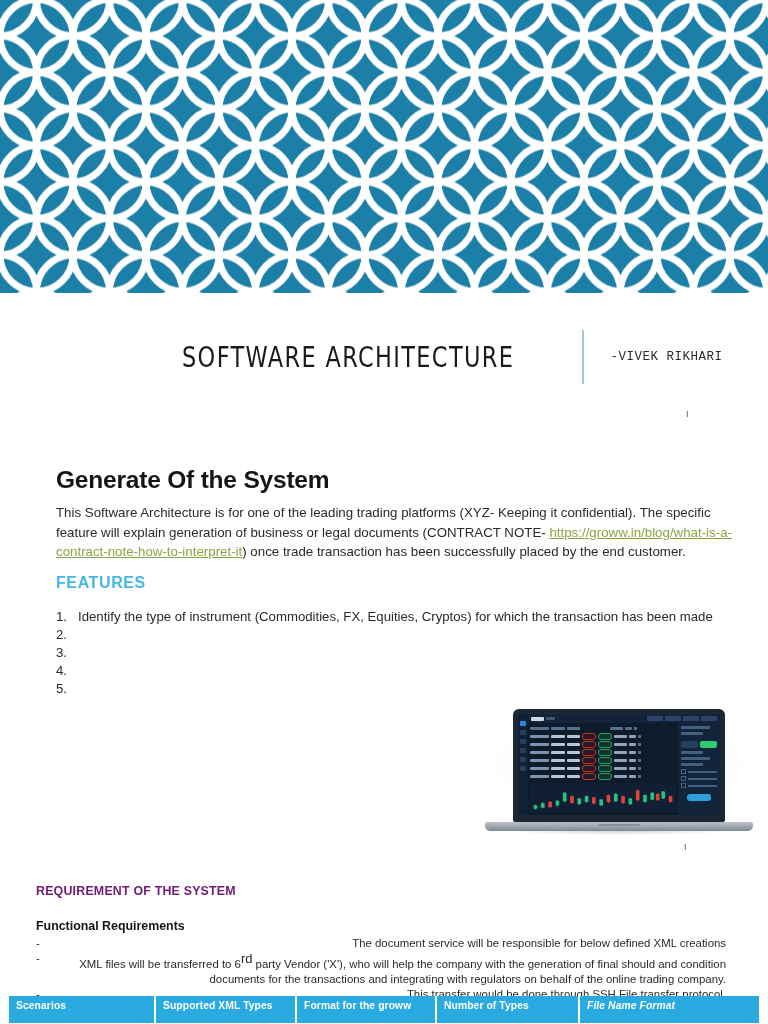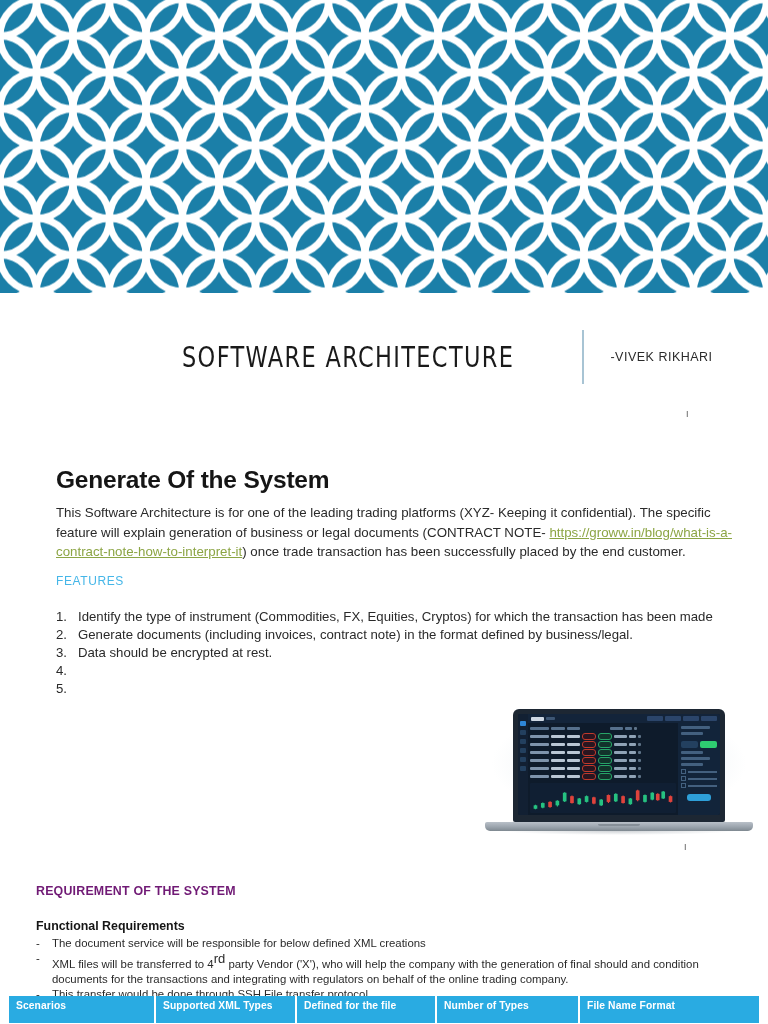--- a/index.html
+++ b/index.html
@@ -61,20 +61,21 @@
     background: #a8c4d4;
     margin-left: 14px;
     margin-right: 26px;
     flex: 0 0 auto;
   }
   .byline {
     font-size: 12.5px;
     letter-spacing: 0.5px;
     color: #2b2b2b;
     white-space: nowrap;
+    font-family: Liberation Mono, monospace;
   }
 
   .tick-mark {
     position: absolute;
     font-size: 9px;
     color: #5a5a5a;
     line-height: 1;
   }
   .tick-a { left: 686px; top: 410px; }
   .tick-b { left: 684px; top: 843px; }
@@ -104,22 +105,22 @@
     color: #8ca544;
     text-decoration: underline;
     word-break: break-all;
   }
 
   
   .features-heading {
     position: absolute;
     left: 56px;
     top: 574px;
-    font-size: 12px;
-    font-weight: normal;
+    font-size: 16px;
+    font-weight: bold;
     letter-spacing: 0.6px;
     color: #45b6e8;
   }
   .features-list {
     position: absolute;
     left: 56px;
     top: 608px;
     width: 680px;
     margin: 0;
     padding: 0;
@@ -319,21 +320,21 @@
     color: #2a2a2a;
   }
   .func-list li {
     display: flex;
     align-items: flex-start;
   }
   .func-list .dash {
     width: 16px;
     flex: 0 0 16px;
   }
-  .func-list .txt { flex: 1 1 auto; }
+  .func-list .txt { flex: 1 1 auto; text-align: right; }
   sup { font-size: 13px; vertical-align: super; }
 
   
   .req-table {
     position: absolute;
     left: 9px;
     top: 996px;
     width: 750px;
     border-collapse: collapse;
     table-layout: fixed;
@@ -342,21 +343,21 @@
     background: #29abe2;
     color: #ffffff;
     font-size: 10.3px;
     font-weight: bold;
     text-align: left;
     padding: 4px 6px 12px 7px;
     border-right: 2px solid #ffffff;
     letter-spacing: 0.1px;
     white-space: nowrap;
   }
-  .req-table th:last-child { border-right: none; }
+  .req-table th:last-child { border-right: none; font-style: italic; }
   .req-table td {
     font-size: 10.2px;
     line-height: 13px;
     color: #2a2a2a;
     padding: 3px 6px 3px 7px;
     vertical-align: top;
     border-right: 2px solid #ffffff;
     background: #ffffff;
   }
   .req-table td:last-child { border-right: none; }
@@ -399,25 +400,23 @@
 <div class="purpose-body"><span>This Software Architecture is for one of the leading trading platforms (XYZ- Keeping it confidential). The specific feature will explain generation of business or legal documents (CONTRACT NOTE- </span><a href="#" class="purpose-link">https://groww.in/blog/what-is-a-contract-note-how-to-interpret-it</a><span>) once trade transaction has been successfully placed by the end customer.</span></div>
 
 <div class="features-heading">FEATURES</div>
 <ul class="features-list">
   <li>
     <span class="num">1.</span>
     <span class="txt">Identify the type of instrument (Commodities, FX, Equities, Cryptos) for which the transaction has been made</span>
   </li>
   <li>
     <span class="num">2.</span>
-    <span class="txt">Generate documents (including invoices, contract note) in the format defined by business/legal.</span>
   </li>
   <li>
     <span class="num">3.</span>
-    <span class="txt">Data should be encrypted at rest.</span>
   </li>
   <li>
     <span class="num">4.</span>
   </li>
   <li>
     <span class="num">5.</span>
   </li>
 </ul>
 
 <div class="laptop-wrap">
@@ -614,41 +613,41 @@
 
 <div class="req-heading">REQUIREMENT OF THE SYSTEM</div>
 <div class="func-heading">Functional Requirements</div>
 <ul class="func-list">
   <li>
     <span class="dash">-</span>
     <span class="txt">The document service will be responsible for below defined XML creations</span>
   </li>
   <li>
     <span class="dash">-</span>
-    <span class="txt"><span>XML files will be transferred to 4</span><sup>rd</sup><span> party Vendor ('X'), who will help the company with the generation of final should and condition documents for the transactions and integrating with regulators on behalf of the online trading company.</span></span>
+    <span class="txt"><span>XML files will be transferred to 6</span><sup>rd</sup><span> party Vendor ('X'), who will help the company with the generation of final should and condition documents for the transactions and integrating with regulators on behalf of the online trading company.</span></span>
   </li>
   <li>
     <span class="dash">-</span>
     <span class="txt">This transfer would be done through SSH File transfer protocol.</span>
   </li>
 </ul>
 
 <table class="req-table">
   <colgroup>
     <col style="width:146px">
     <col style="width:141px">
     <col style="width:140px">
     <col style="width:143px">
     <col style="width:180px">
   </colgroup>
   <thead>
     <tr>
       <th>Scenarios</th>
       <th>Supported XML Types</th>
-      <th>Defined for the file</th>
+      <th>Format for the groww</th>
       <th>Number of Types</th>
       <th>File Name Format</th>
     </tr>
   </thead>
   <tbody>
     <tr class="clip-row">
       <td>When update happens on</td>
       <td>MFID, KID and PRIIPS</td>
       <td>Defined by the legal team</td>
       <td>Ideally 1 XML for each</td>

